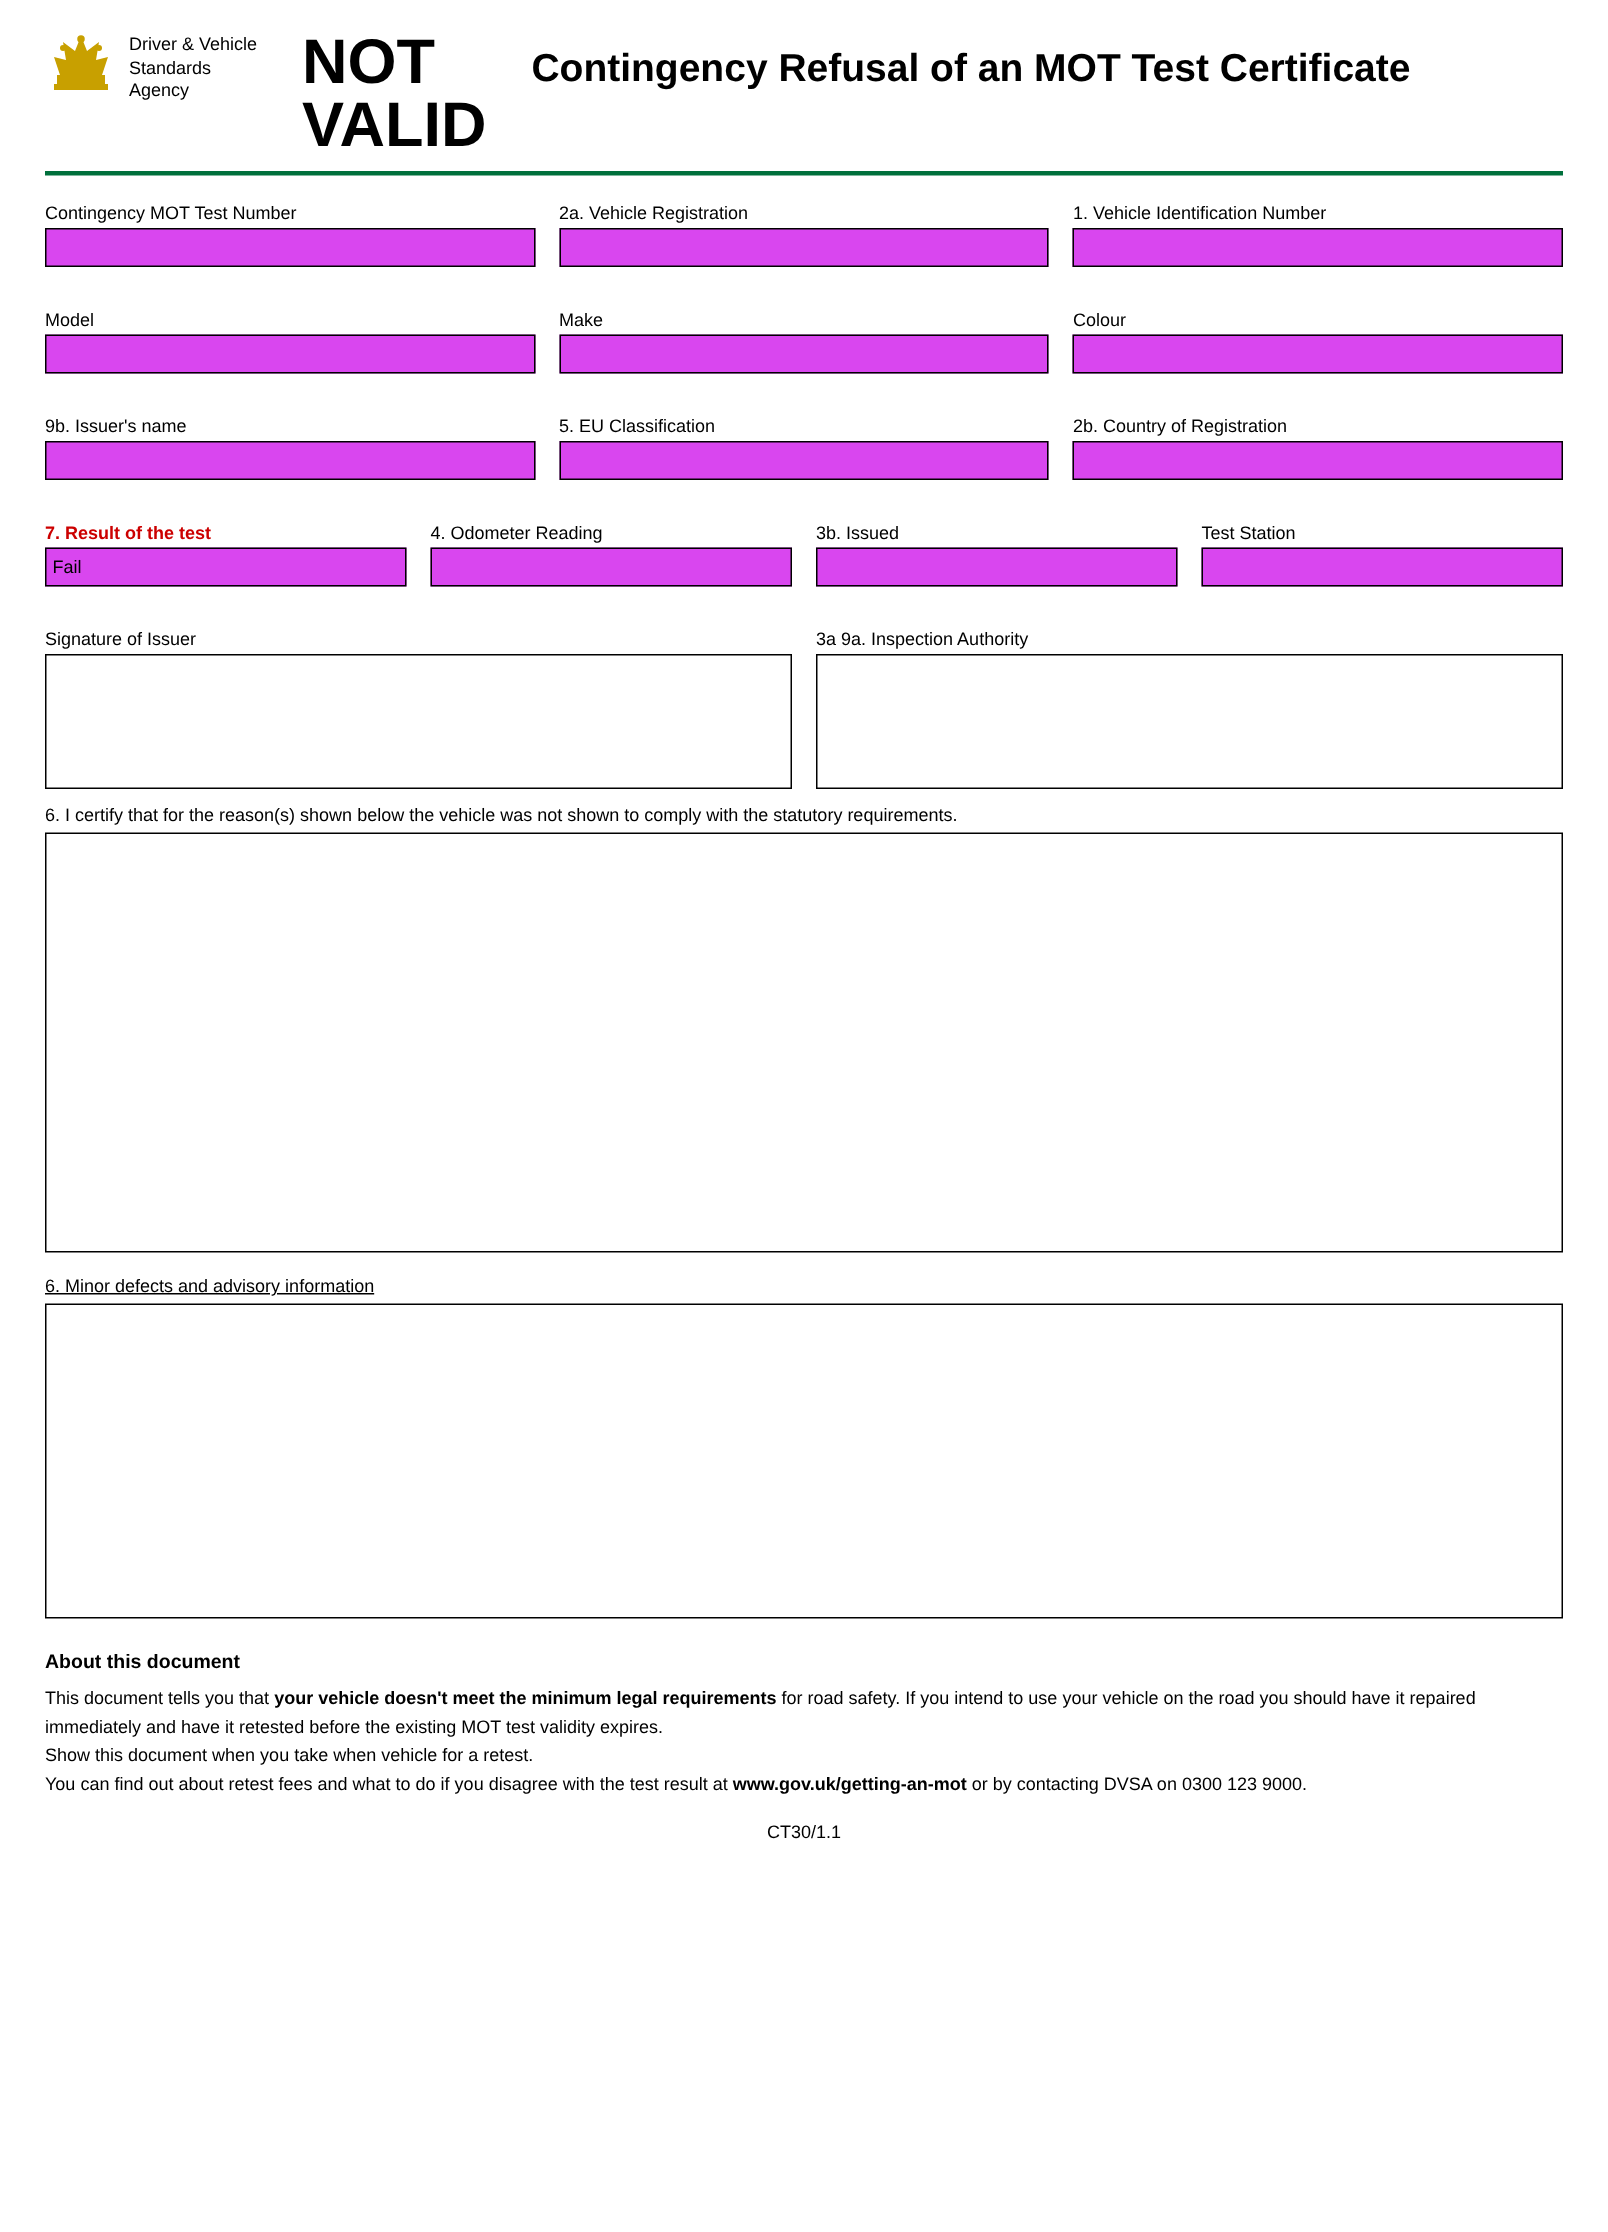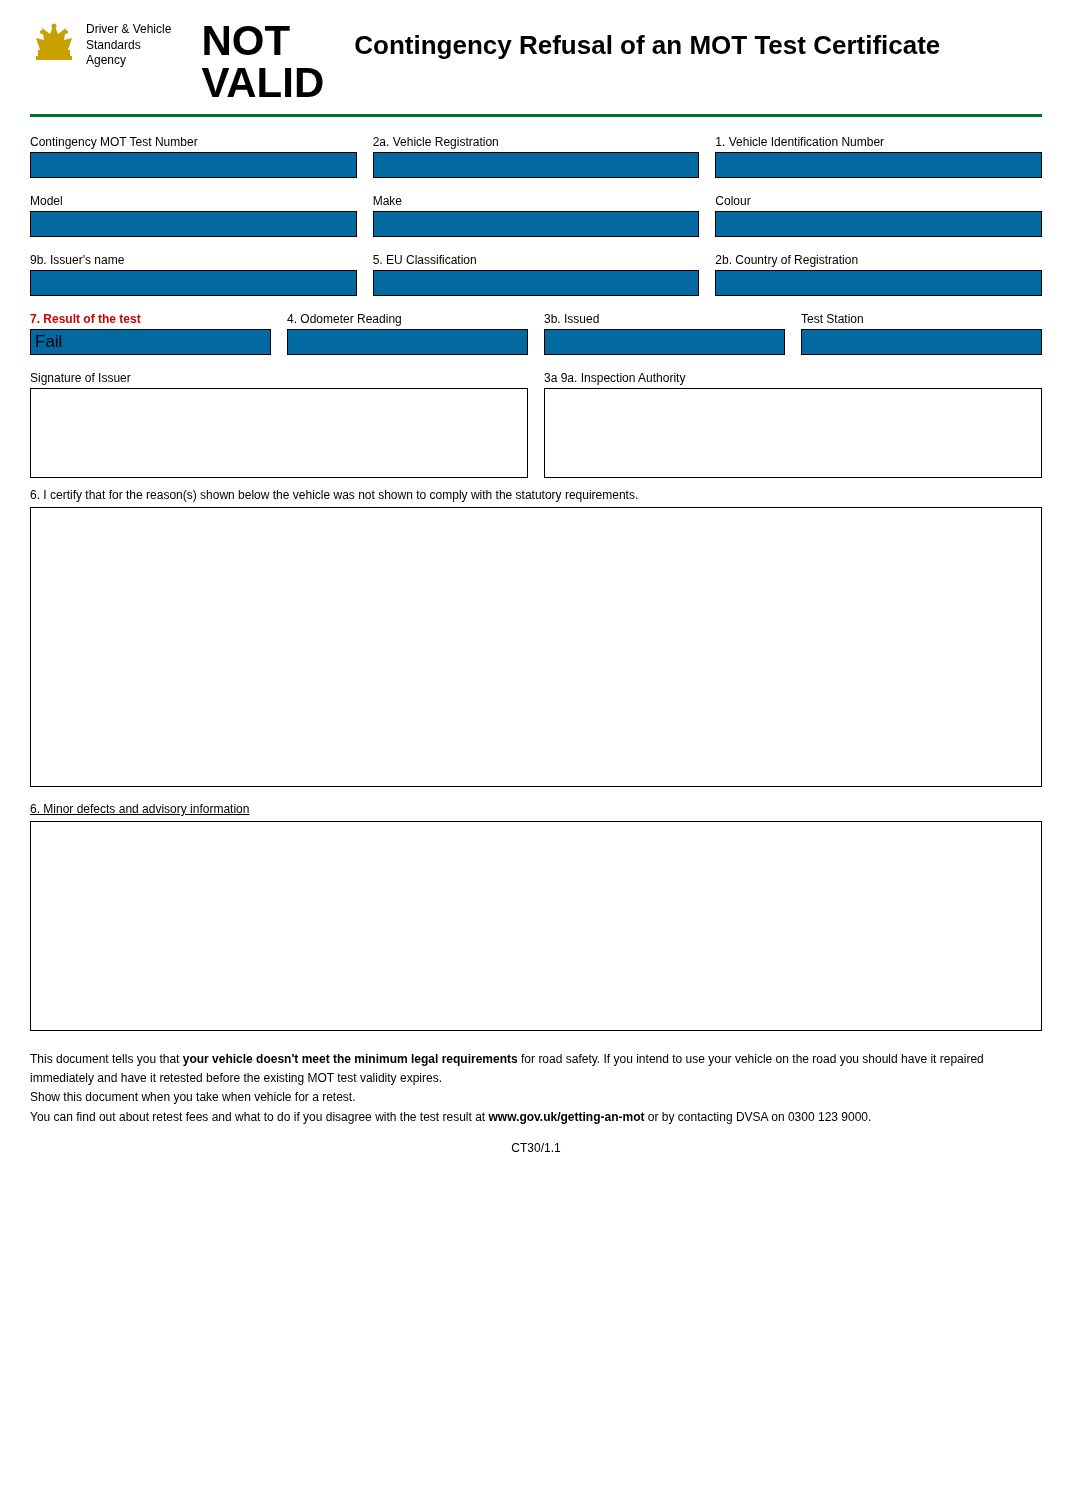--- a/index.html
+++ b/index.html
@@ -46,40 +46,40 @@
     .doc-title {
       font-size: 26px;
       font-weight: bold;
       color: #000;
       padding-top: 10px;
       flex: 1;
     }
     .field-row {
       display: flex;
       gap: 16px;
-      margin-bottom: 16px;
+      margin-bottom: 28px;
     }
     .field-group {
       display: flex;
       flex-direction: column;
       flex: 1;
     }
     .field-label {
       font-size: 12px;
       margin-bottom: 3px;
       color: #000;
     }
     .field-label.red { color: #cc0000; font-weight: bold; }
     .field-input {
       border: 1px solid #000;
       height: 26px;
       width: 100%;
       padding: 2px 4px;
-      font-size: 17px;
-      background: #0369a1;
+      font-size: 12px;
+      background: #d946ef;
     }
     .field-textarea {
       border: 1px solid #000;
       width: 100%;
       padding: 4px;
       font-size: 12px;
       background: #fff;
       resize: none;
     }
     .signature-row {
@@ -235,20 +235,21 @@
 <textarea class="large-box field-textarea" style="height: 280px;"></textarea>
 
 
 <div class="cert-text" style="margin-top:12px;text-decoration:underline;">6. Minor defects and advisory information</div>
 
 
 <textarea class="large-box field-textarea" style="height: 210px;"></textarea>
 
 
 <div class="about-section">
+  <div class="about-title">About this document</div>
   <p>
     This document tells you that <strong>your vehicle doesn't meet the minimum legal requirements</strong> for road safety. If you intend to use your vehicle on the road you should have it repaired immediately and have it retested before the existing MOT test validity expires.
   </p>
   <p>Show this document when you take when vehicle for a retest.</p>
   <p>
     You can find out about retest fees and what to do if you disagree with the test result at <strong>www.gov.uk/getting-an-mot</strong><span> or by contacting DVSA on 0300 123 9000.</span>
   </p>
 </div>
 
 

